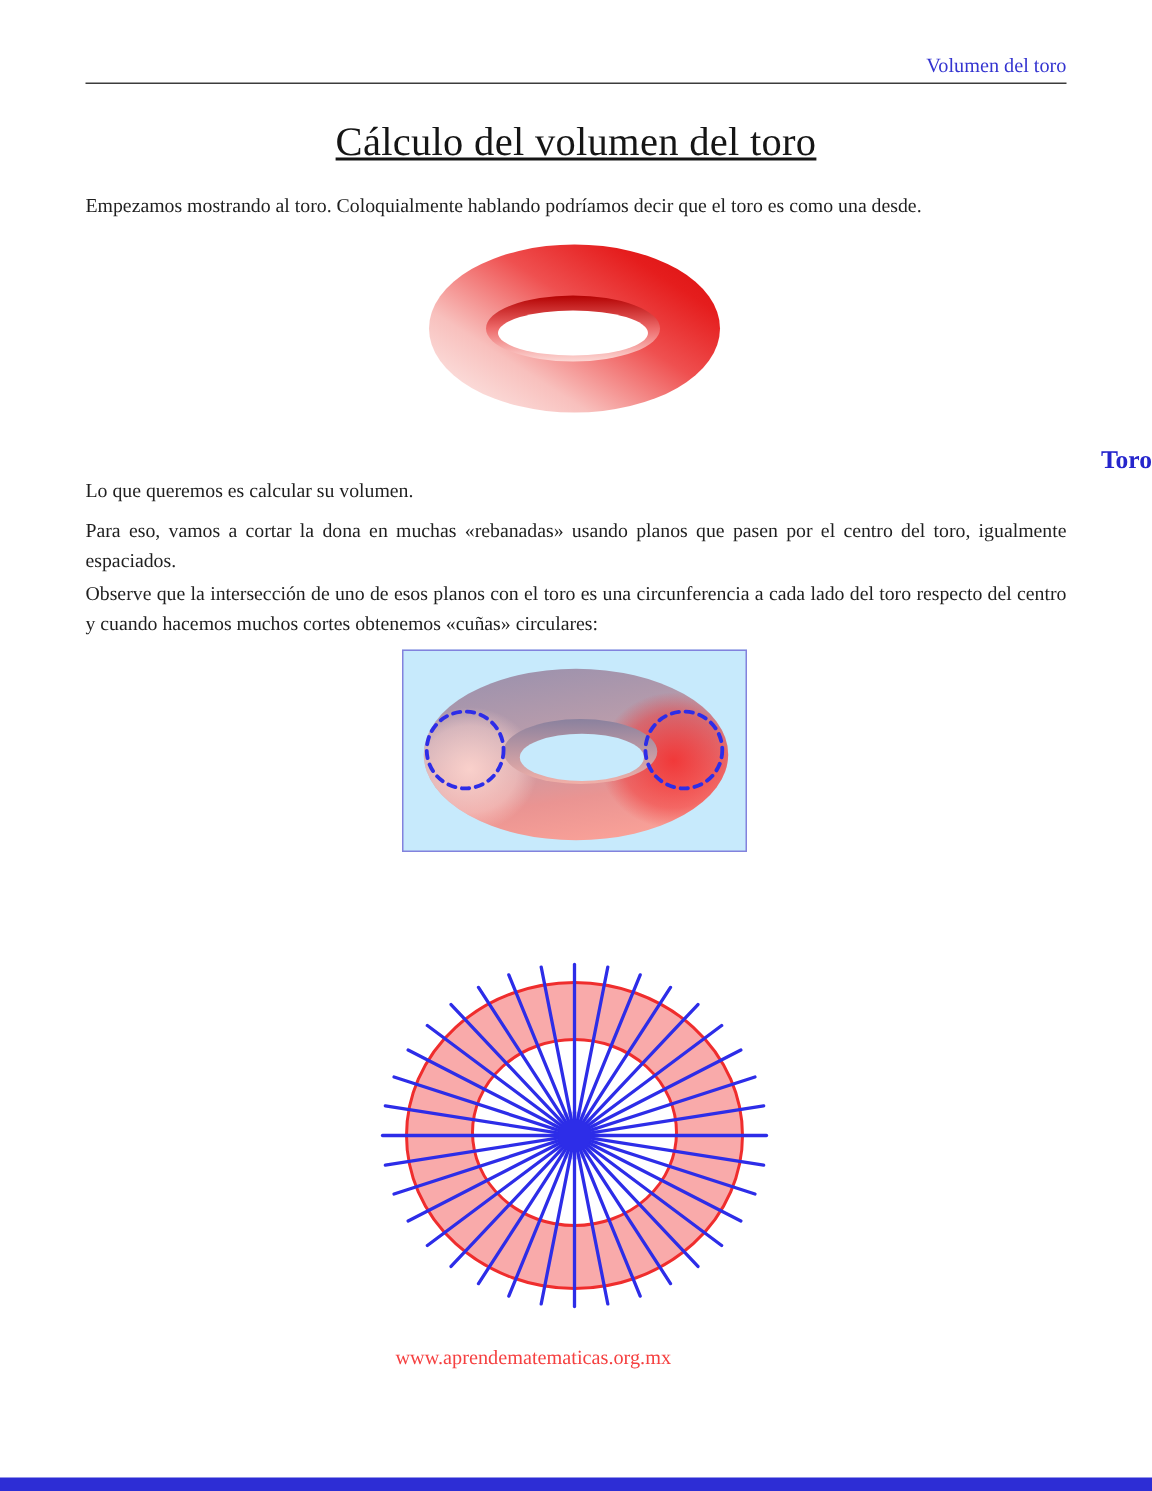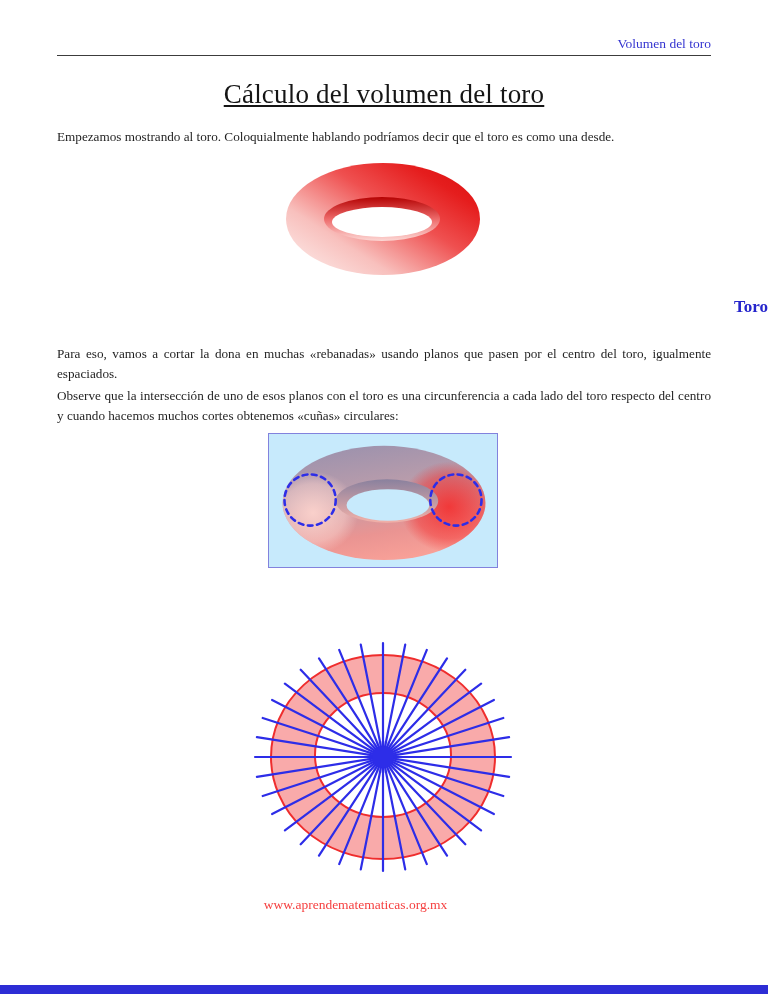--- a/index.html
+++ b/index.html
@@ -82,20 +82,21 @@
         <stop offset="0.5" stop-color="#ee6a6a"></stop>
         <stop offset="1" stop-color="#fcd8d5"></stop>
       </linearGradient>
     </defs>
     <ellipse cx="98" cy="57" rx="97" ry="56" fill="url(#lg-torus1)"></ellipse>
     <ellipse cx="97" cy="57" rx="58" ry="22" fill="url(#lg-hole1)"></ellipse>
     <ellipse cx="97" cy="60" rx="50" ry="15" fill="#ffffff"></ellipse>
   </svg>
   <div class="fig-caption">Toro</div>
 
+  <p class="para" id="p2">Lo que queremos es calcular su volumen.</p>
   <p class="para" id="p3">Para eso, vamos a cortar la dona en muchas «rebanadas» usando planos que pasen por el centro del toro, igualmente espaciados.</p>
   <p class="para" id="p4">Observe que la intersección de uno de esos planos con el toro es una circunferencia a cada lado del toro respecto del centro y cuando hacemos muchos cortes obtenemos «cuñas» circulares:</p>
 
   <div class="fig-box">
     <svg viewBox="0 0 230 135">
       <defs>
         <linearGradient id="lg-torus2" x1="0.3" y1="0" x2="0.6" y2="1">
           <stop offset="0" stop-color="#9d92ad"></stop>
           <stop offset="0.4" stop-color="#bb9dab"></stop>
           <stop offset="0.75" stop-color="#ea9492"></stop>

